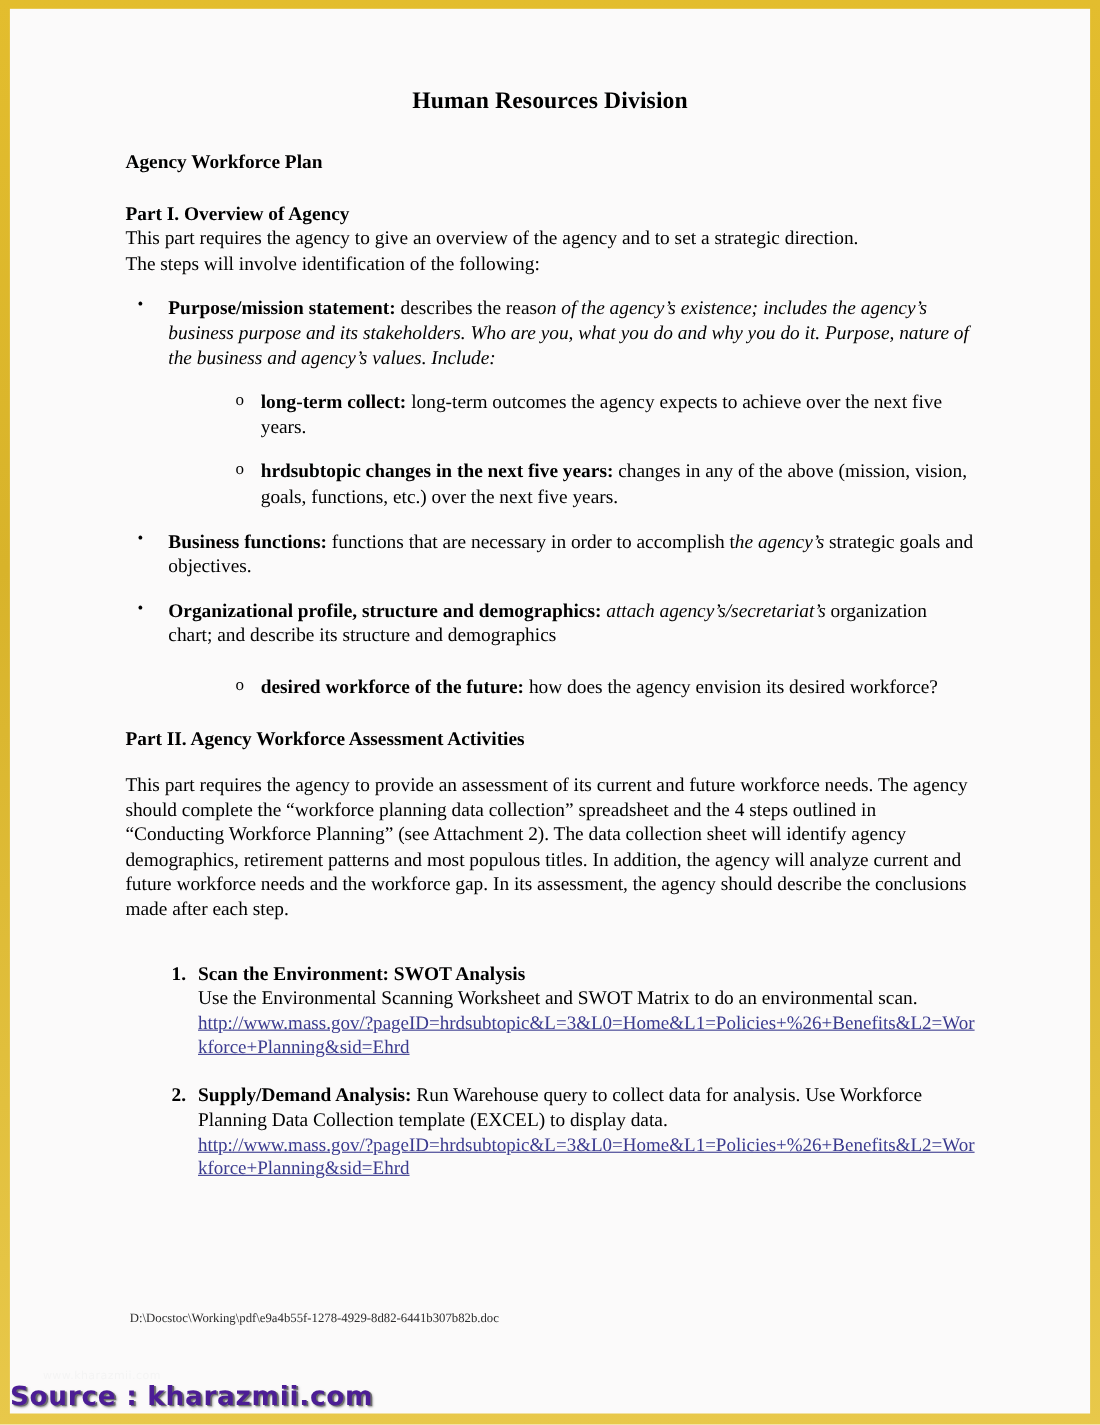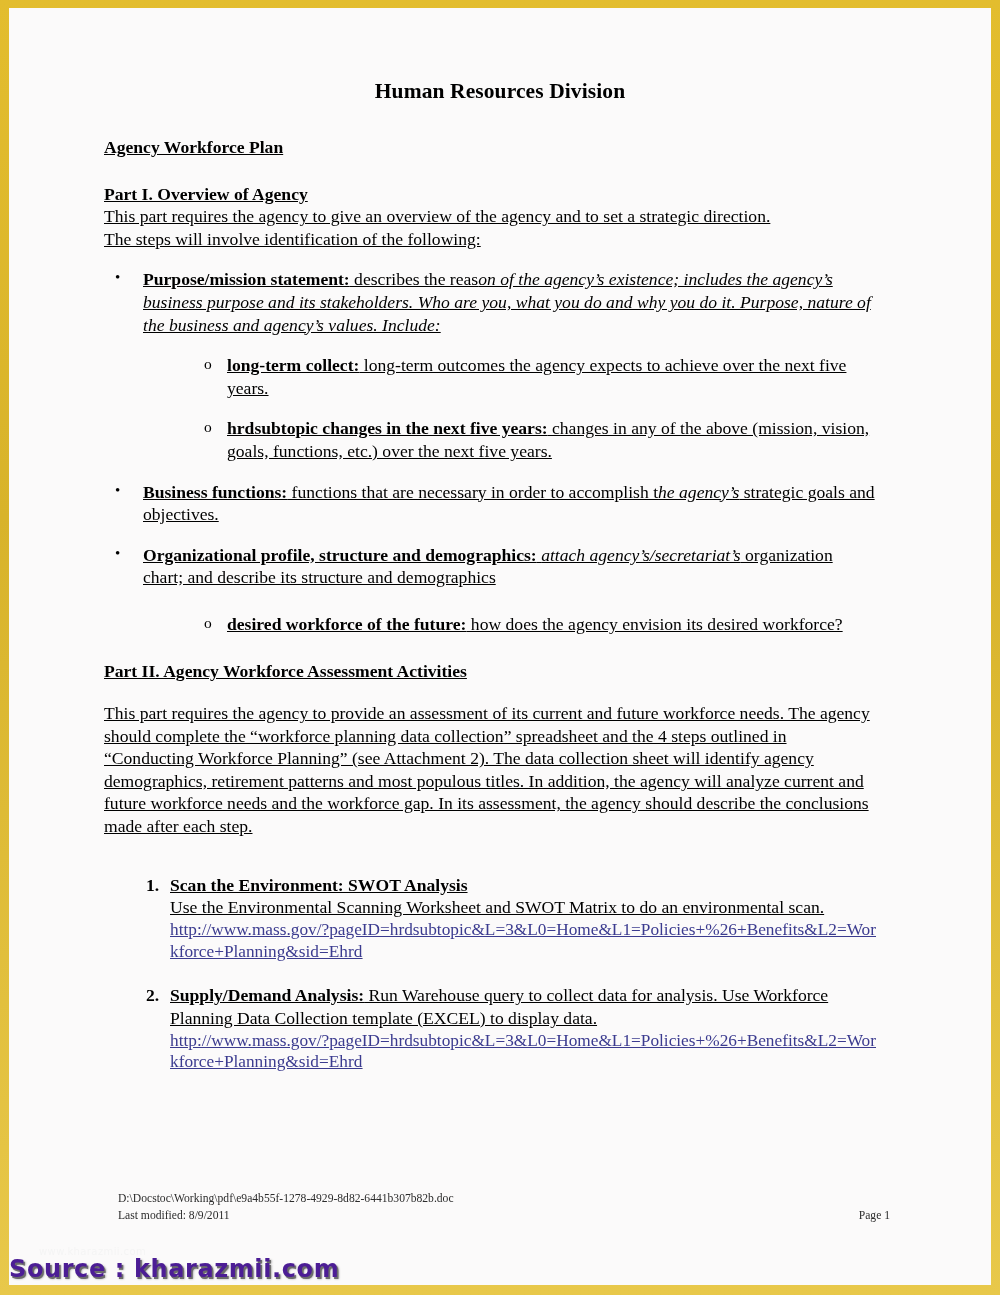--- a/index.html
+++ b/index.html
@@ -55,27 +55,26 @@
     font-weight: bold;
   }
   .title-sub {
     font-size: 17.5px;
     font-weight: bold;
   }
 
   
   .body-col {
     position: absolute;
-    left: 95px;
+    left: 105px;
     top: 128px;
     width: 772px;
     color: #000;
     font-size: 17.6px;
     line-height: 1.285;
-    text-decoration: underline;
   }
 
   .h-sec {
     font-weight: bold;
     font-size: 17.6px;
     margin: 0;
   }
   .sp-14 { height: 14px; }
   .sp-20 { height: 20px; }
   .sp-24 { height: 24px; }
@@ -255,24 +254,20 @@
         <div class="num">
           <span class="marker">2.</span>
           <span class="lead">Supply/Demand Analysis:</span><span> Run Warehouse query to collect data for analysis.  Use Workforce Planning Data Collection template (EXCEL) to display data.</span>
           <a class="url" href="#">http://www.mass.gov/?pageID=hrdsubtopic&amp;L=3&amp;L0=Home&amp;L1=Policies+%26+Benefits&amp;L2=Workforce+Planning&amp;sid=Ehrd</a>
         </div>
 
       </div>
 
       <div class="doc-footer">
         <div>D:\Docstoc\Working\pdf\e9a4b55f-1278-4929-8d82-6441b307b82b.doc</div>
-        <div class="footer-row">
-          <span>Last modified: 8/9/2011</span>
-          <span>Page 1</span>
-        </div>
       </div>
 
       <div class="wm-faint">www.kharazmii.com</div>
 
       <div class="wm-source">Source : kharazmii.com</div>
 
     </div>
   </div>
 </div>
 

